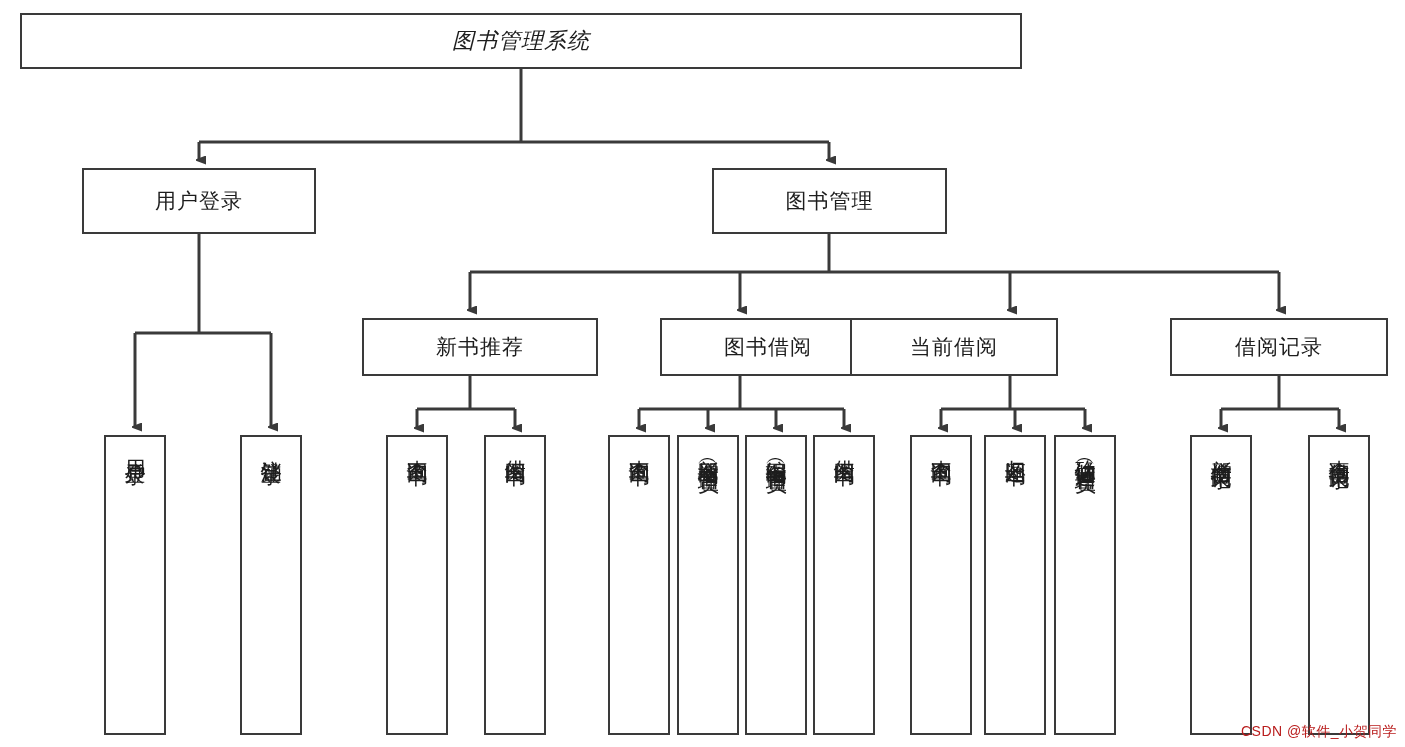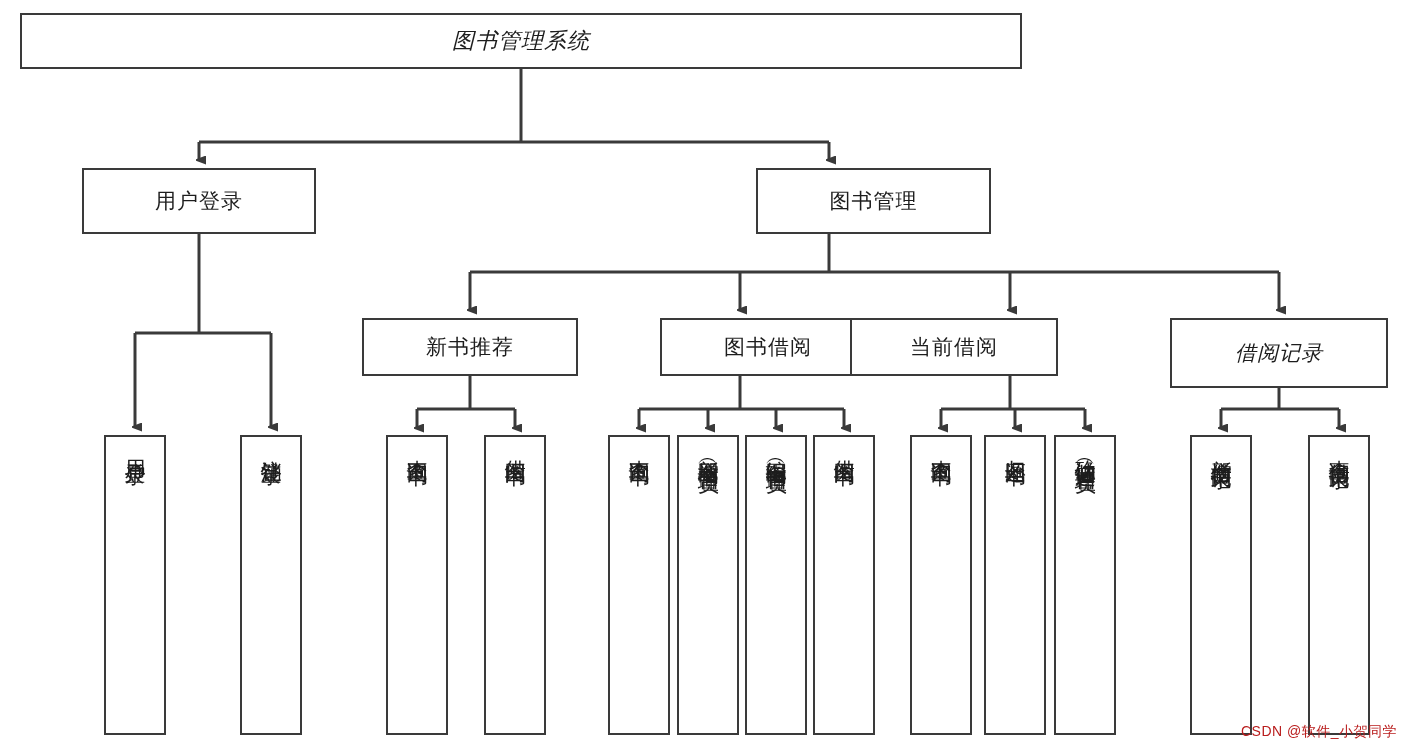--- a/index.html
+++ b/index.html
@@ -120,34 +120,34 @@
     </g>
   </svg>
 
   <div class="node root" id="node-root" style="left: 20px; top: 13px; width: 1002px; height: 56px; font-style: italic;">
     <span class="label">图书管理系统</span>
   </div>
 
   <div class="node" id="l2-0" style="left: 82px; top: 168px; width: 234px; height: 66px;">
     <span class="label">用户登录</span>
   </div>
-  <div class="node" id="l2-1" style="left: 712px; top: 168px; width: 235px; height: 66px; margin-left: 44px;">
+  <div class="node" id="l2-1" style="left: 712px; top: 168px; width: 235px; height: 66px;">
     <span class="label">图书管理</span>
   </div>
 
-  <div class="node" id="l3-0" style="left: 362px; top: 318px; width: 216px; height: 58px;">
+  <div class="node" id="l3-0" style="left: 362px; top: 318px; width: 236px; height: 58px;">
     <span class="label">新书推荐</span>
   </div>
   <div class="node" id="l3-1" style="left: 632px; top: 318px; width: 216px; height: 58px; margin-left: 28px;">
     <span class="label">图书借阅</span>
   </div>
   <div class="node" id="l3-2" style="left: 850px; top: 318px; width: 208px; height: 58px;">
     <span class="label">当前借阅</span>
   </div>
-  <div class="node" id="l3-3" style="left: 1170px; top: 318px; width: 218px; height: 70px; font-style: italic;">
+  <div class="node" id="l3-3" style="left: 1170px; top: 318px; width: 218px; height: 58px;">
     <span class="label">借阅记录</span>
   </div>
 
   <div class="node leaf" id="leaf-0" style="left: 104px; top: 435px; width: 62px; height: 300px;">
     <span class="label">用户登录</span>
   </div>
   <div class="node leaf" id="leaf-1" style="left: 240px; top: 435px; width: 62px; height: 300px;">
     <span class="label">注销登录</span>
   </div>
   <div class="node leaf" id="leaf-2" style="left: 386px; top: 435px; width: 62px; height: 300px;">

